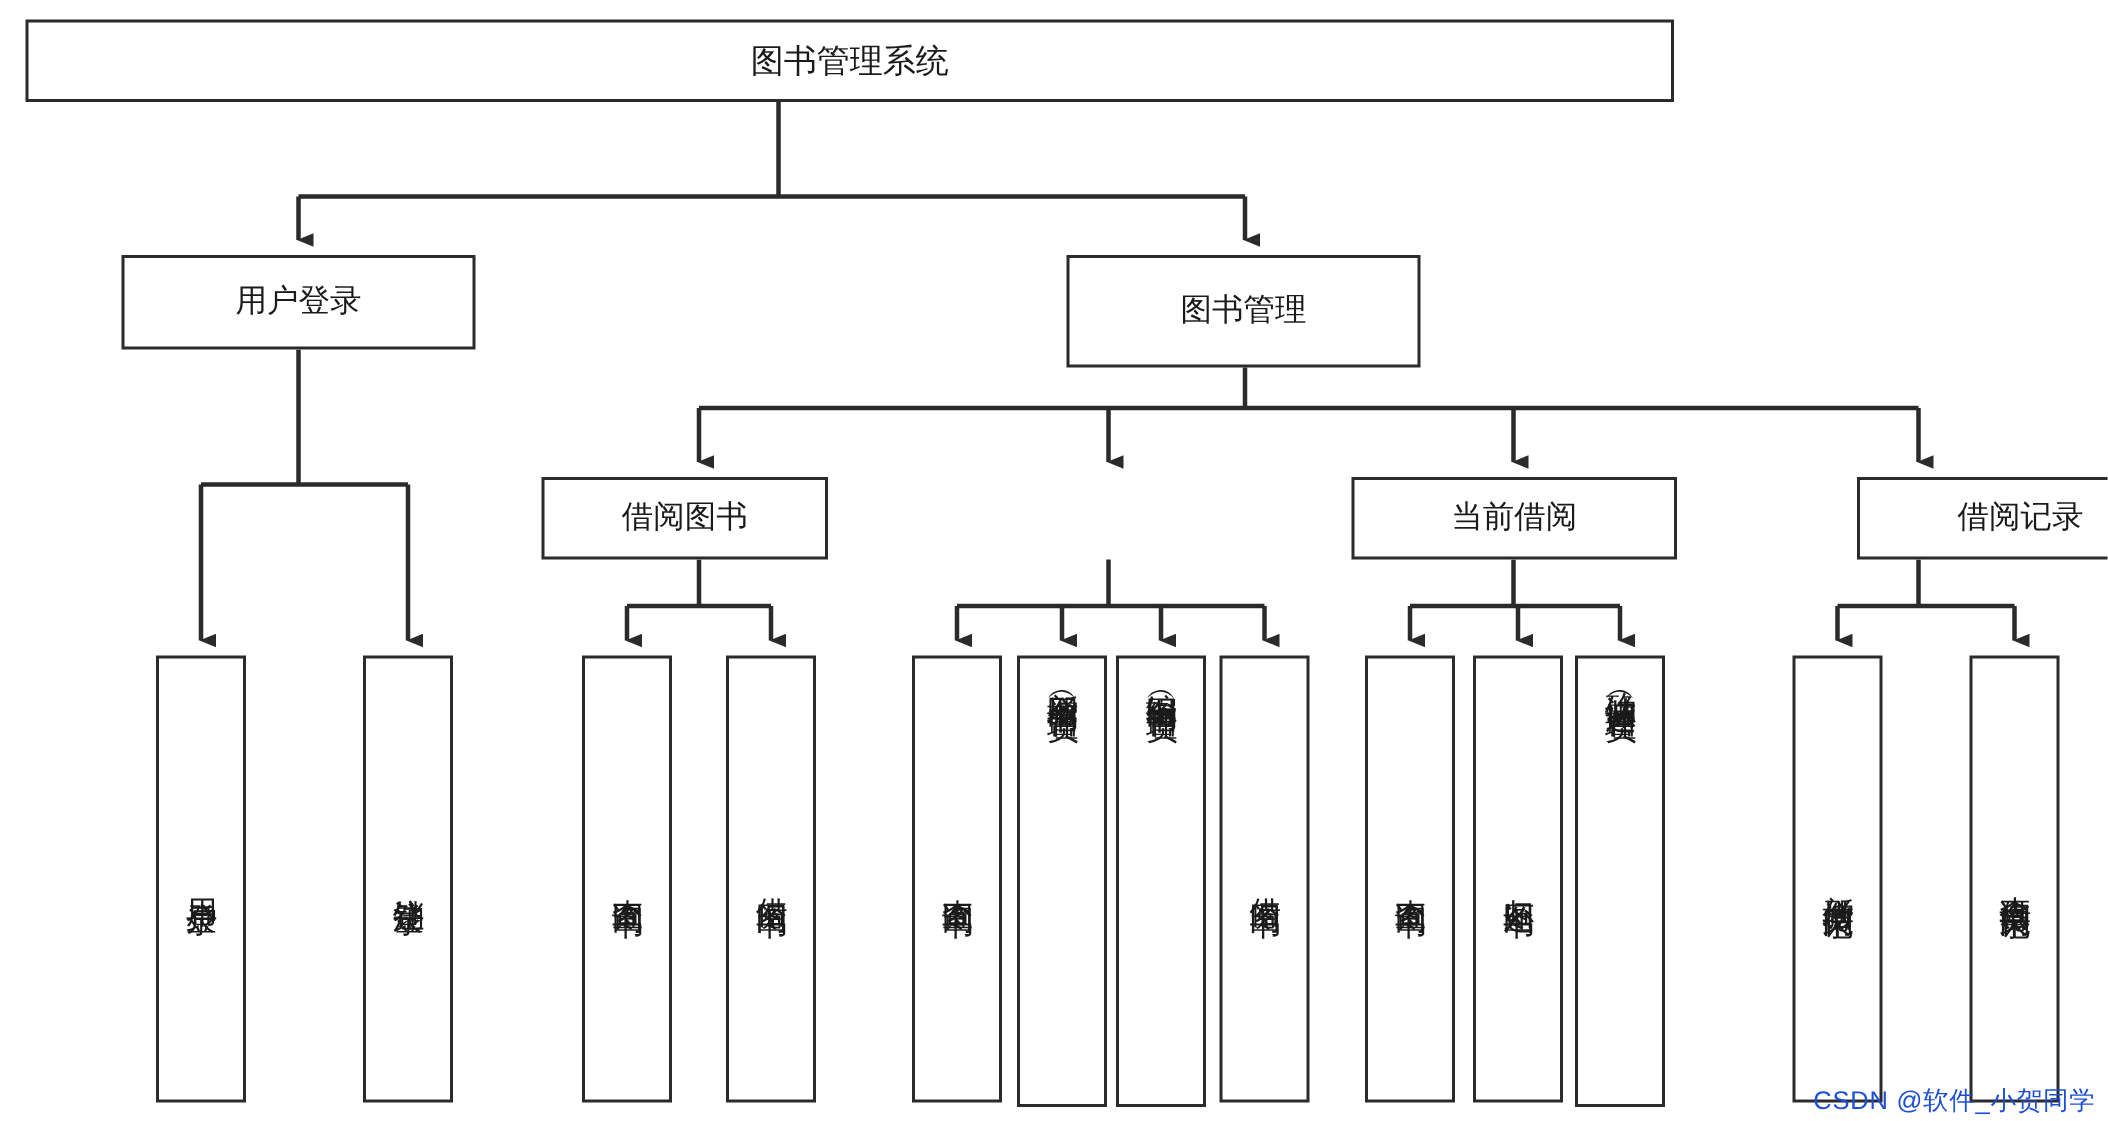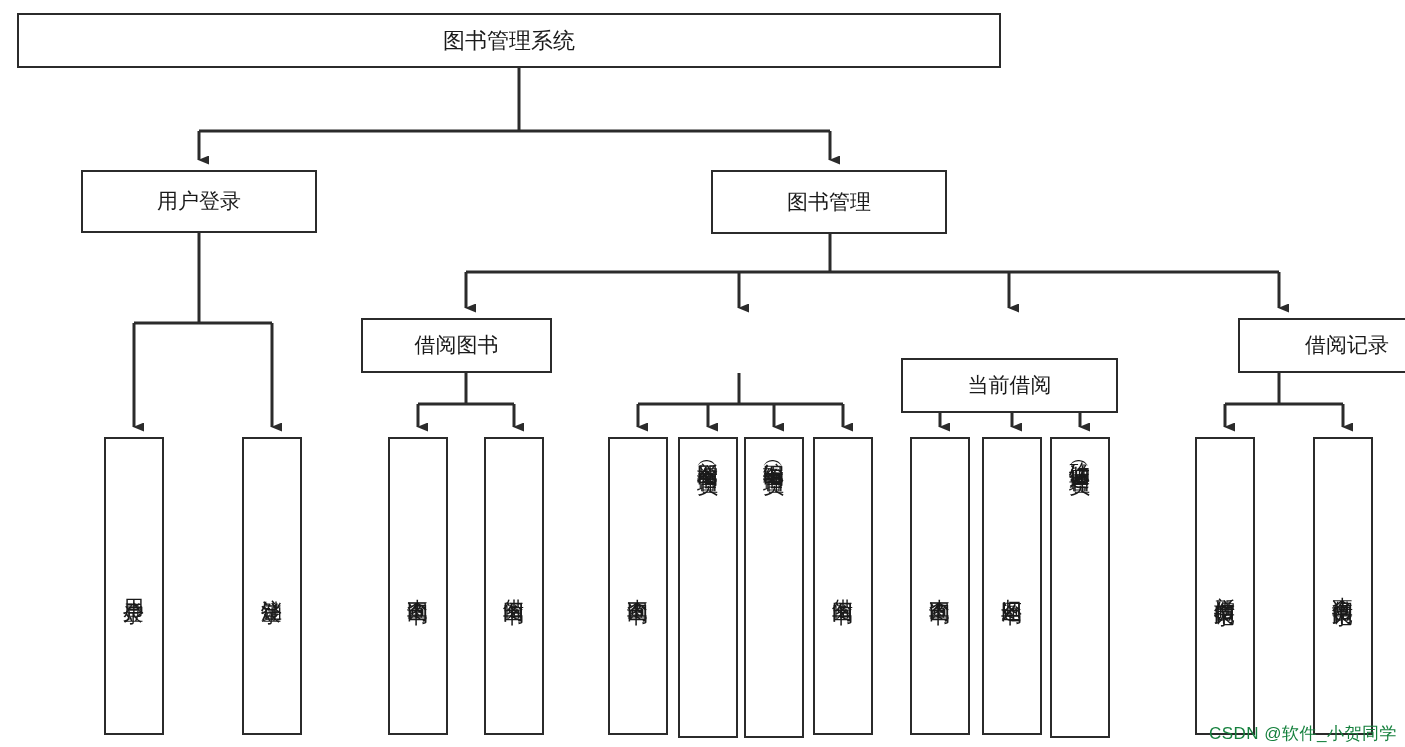--- a/index.html
+++ b/index.html
@@ -66,21 +66,21 @@
   }
   .node.vertical.mid-text {
     align-items: center;
     padding-top: 0;
   }
   .watermark {
     position: absolute;
     right: 8px;
     bottom: 2px;
     font-size: 17px;
-    color: #15803d;
+    color: #1d4ed8;
     white-space: nowrap;
     letter-spacing: 0.5px;
   }
 </style>
 </head>
 <body>
 
 <div id="diagram-root">
 
   <svg class="edges" viewBox="0 0 1405 747" xmlns="http://www.w3.org/2000/svg">
@@ -126,35 +126,35 @@
       <path d="M 1012,404 L 1012,427" marker-end="url(#arrowhead)"></path>
       <path d="M 1080,404 L 1080,427" marker-end="url(#arrowhead)"></path>
 
       <path d="M 1279,373 L 1279,404"></path>
       <path d="M 1225,404 L 1343,404"></path>
       <path d="M 1225,404 L 1225,427" marker-end="url(#arrowhead)"></path>
       <path d="M 1343,404 L 1343,427" marker-end="url(#arrowhead)"></path>
     </g>
   </svg>
 
-  <div class="node root horizontal" style="left:17px; top:13px; width:984px; height:55px;align-items:center;">
+  <div class="node root horizontal" style="left:17px; top:13px; width:1099px; height:55px;align-items:center;">
     <span class="label">图书管理系统</span>
   </div>
 
   <div class="node horizontal" style="left:81px; top:170px; width:236px; height:63px;">
     <span class="label">用户登录</span>
   </div>
-  <div class="node horizontal" style="left:711px; top:170px; width:236px; height:64px;align-items:center;">
+  <div class="node horizontal" style="left:711px; top:170px; width:236px; height:75px;align-items:center;">
     <span class="label">图书管理</span>
   </div>
 
   <div class="node horizontal" style="left:361px; top:318px; width:191px; height:55px;">
     <span class="label">借阅图书</span>
   </div>
-  <div class="node horizontal" style="left:901px; top:318px; width:217px; height:55px;margin-top:40px;">
+  <div class="node horizontal" style="left:901px; top:318px; width:217px; height:55px;">
     <span class="label">当前借阅</span>
   </div>
   <div class="node horizontal" style="left:1238px; top:318px; width:218px; height:55px;">
     <span class="label">借阅记录</span>
   </div>
 
   <div class="node vertical mid-text" style="left:104px; top:437px; width:60px; height:298px;">
     <span class="label">用户登录</span>
   </div>
   <div class="node vertical mid-text" style="left:242px; top:437px; width:60px; height:298px;">

